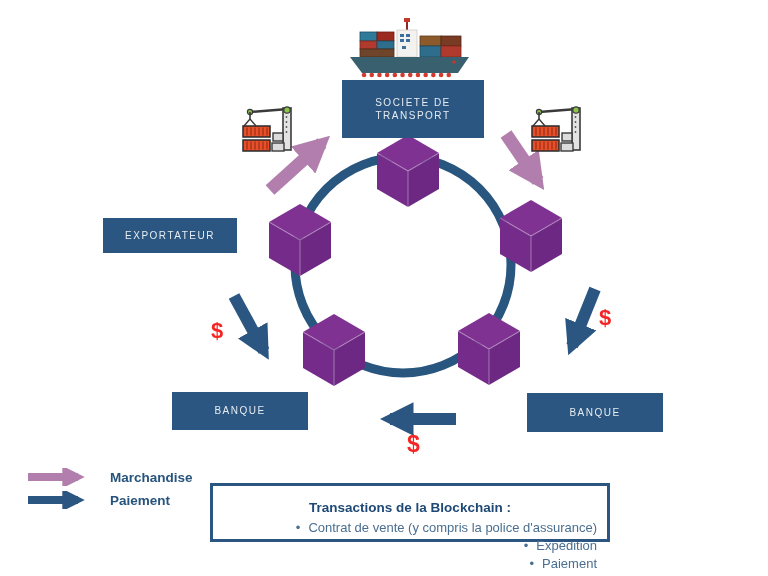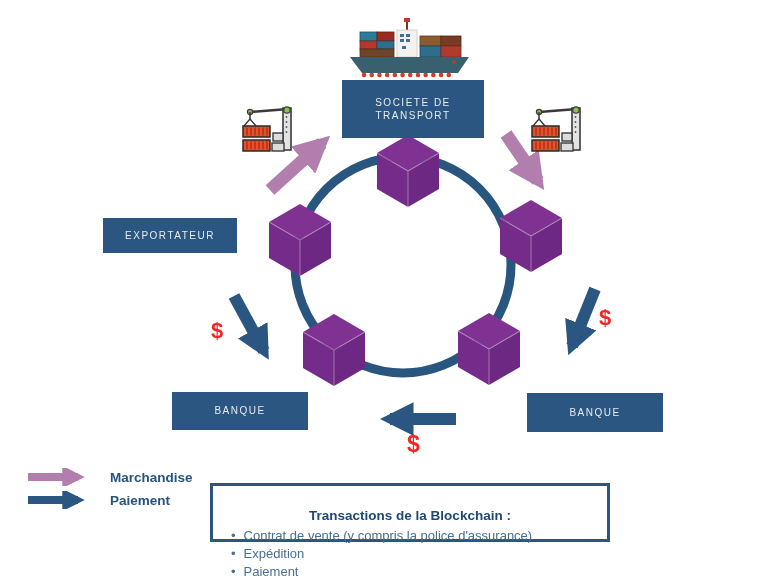--- a/index.html
+++ b/index.html
@@ -26,25 +26,25 @@
     position:absolute;z-index:3;color:#F62525;font-weight:bold;font-size:22px;
   }
   .dollar-left{left:211px;top:318px;}
   .dollar-right{left:599px;top:305px;}
   .dollar-bottom{left:407px;top:431px;font-size:23px;}
   .legend{position:absolute;z-index:3;left:26px;top:468px;display:flex;flex-direction:column;gap:5px;}
   .legend-row{display:flex;align-items:center;gap:14px;}
   .legend-label{color:#27547D;font-size:13.5px;font-weight:bold;}
   .tx-box{
     position:absolute;z-index:3;left:210px;top:483px;width:400px;height:59px;
-    box-sizing:border-box;border:3px solid #2B5681;background:#fff;padding:20px 10px 0 10px;
+    box-sizing:border-box;border:3px solid #2B5681;background:#fff;padding:12px 10px 0 10px;
   }
   .tx-title{color:#1E4976;font-size:13.5px;font-weight:bold;text-align:center;margin:2px 0 4px 0;}
   .tx-list{margin:0;padding:0 0 0 8px;list-style:none;}
-  .tx-list li{color:#4A6E90;font-size:13px;line-height:1.38;}
+  .tx-list li{color:#4A6E90;font-size:13px;line-height:1.38;text-align:right;}
   .tx-list li::before{content:"•";margin-right:8px;color:#4A6E90;}
 </style>
 </head>
 <body>
 
 <div class="canvas">
 
   <svg class="diagram-svg" width="768" height="576" viewBox="0 0 768 576">
     <defs>
       <g id="cube">

